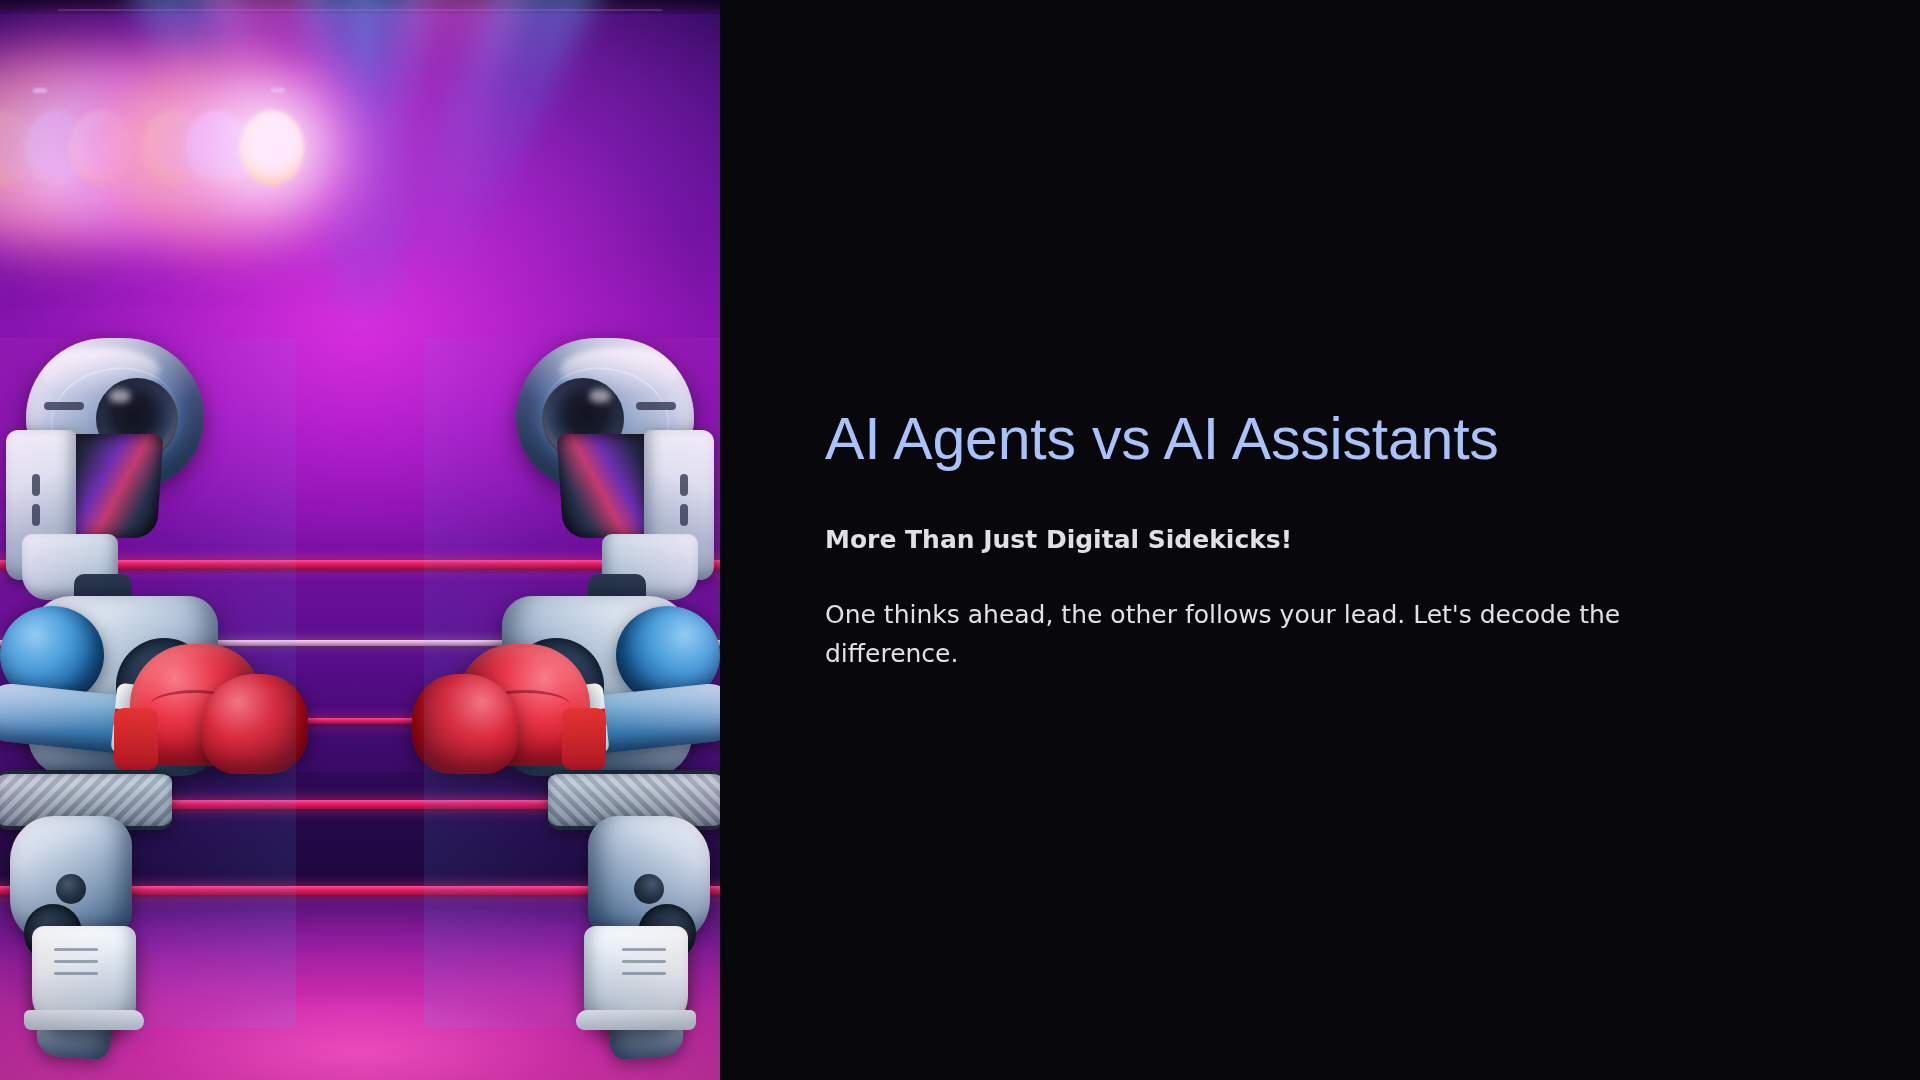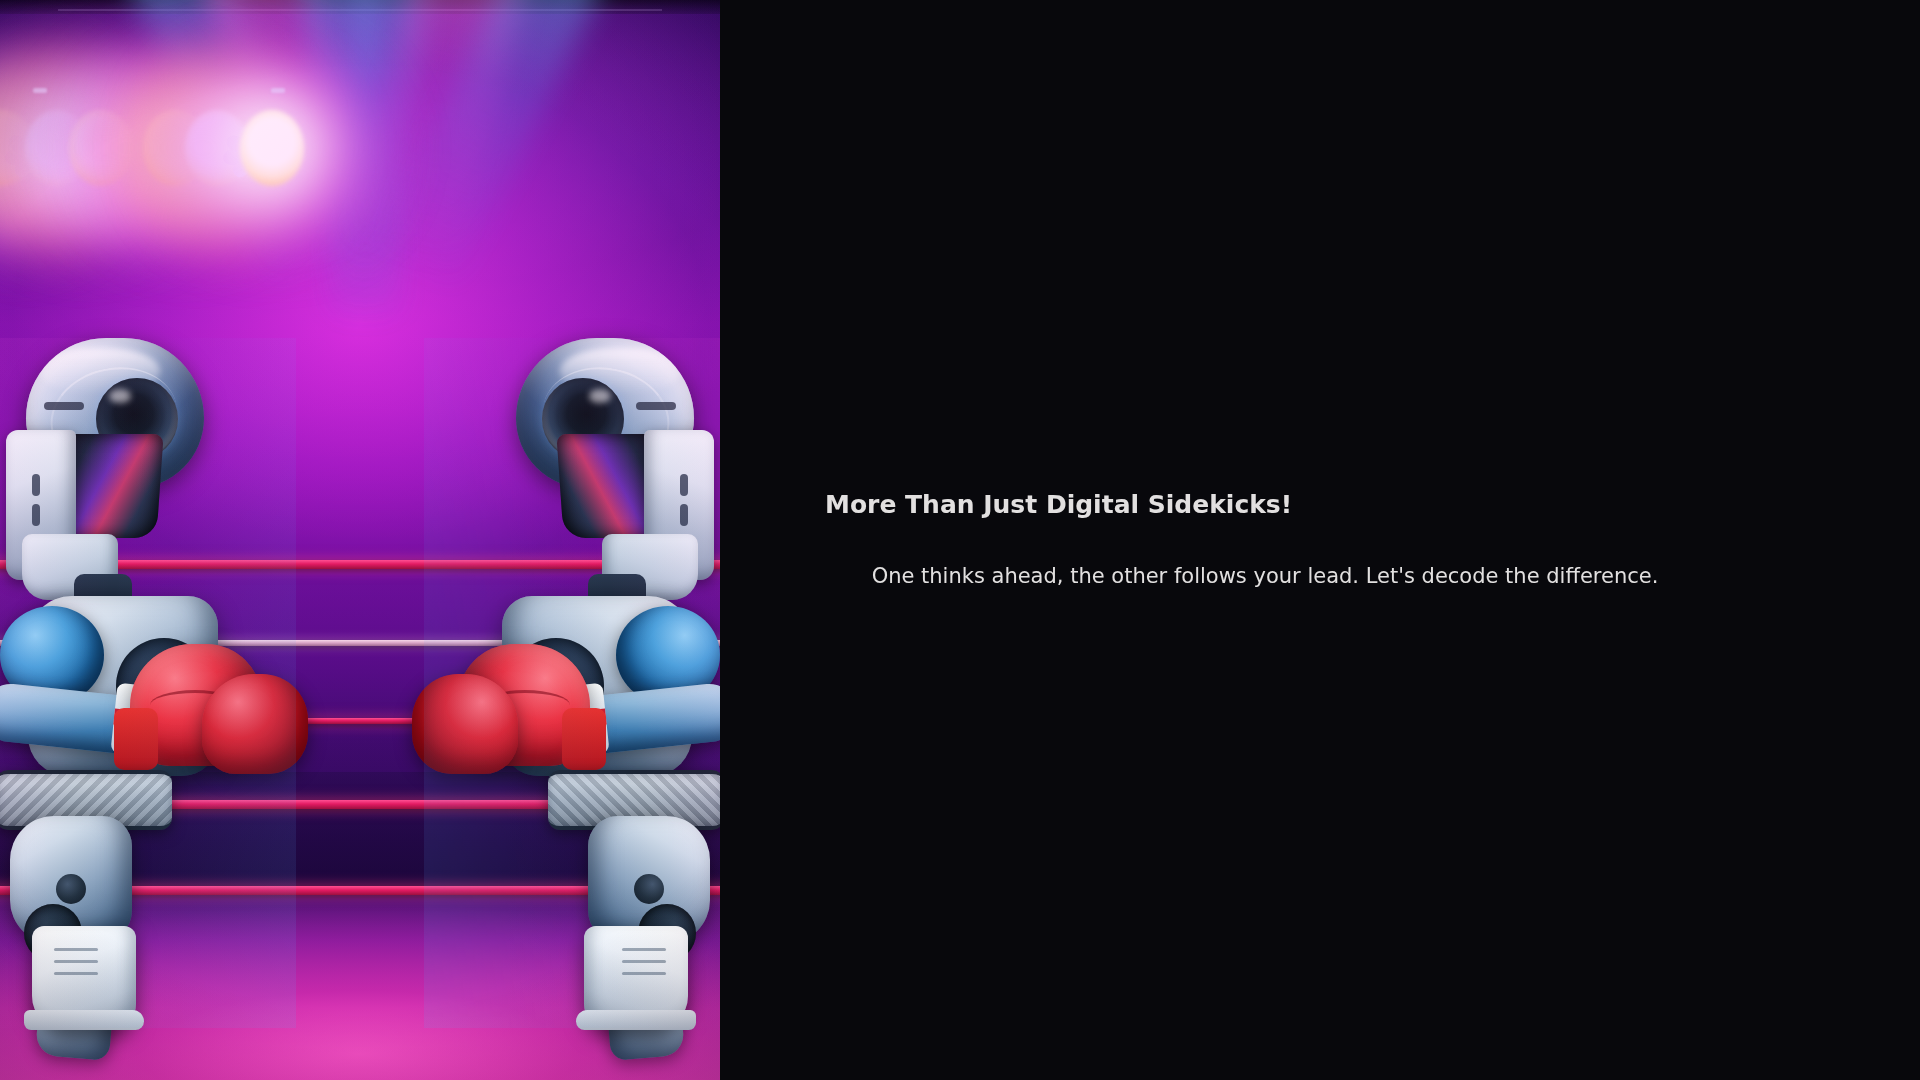--- a/index.html
+++ b/index.html
@@ -416,26 +416,25 @@
     font-family:"DejaVu Sans", sans-serif;
     font-size:25px;
     font-weight:700;
     line-height:1.45;
     color:#e2e0e0;
     margin-bottom:36px;
   }
 
   .body-text {
     font-family:"DejaVu Sans", sans-serif;
-    font-size:21px;
+    font-size:25px;
     font-weight:400;
     line-height:1.58;
     color:#e2e0e0;
     max-width:880px;
-    text-align:center;
   }
 </style>
 </head>
 <body>
 
 <div class="slide">
 
   <div class="hero">
 
     <div class="arena-bg"></div>
@@ -593,19 +592,20 @@
       </div>
       <div class="rim"></div>
     </div>
 
     <div class="haze"></div>
   <div class="tinylight" style="left: 40px;"></div>
       <div class="tinylight" style="left: 278px;"></div>
     </div>
 
   <div class="content">
+    <h1 class="title">AI Agents vs AI Assistants</h1>
 
     <p class="subtitle">More Than Just Digital Sidekicks!</p>
 
     <p class="body-text">One thinks ahead, the other follows your lead. Let's decode the difference.</p>
   </div>
 
 </div>
 
 </body></html>

